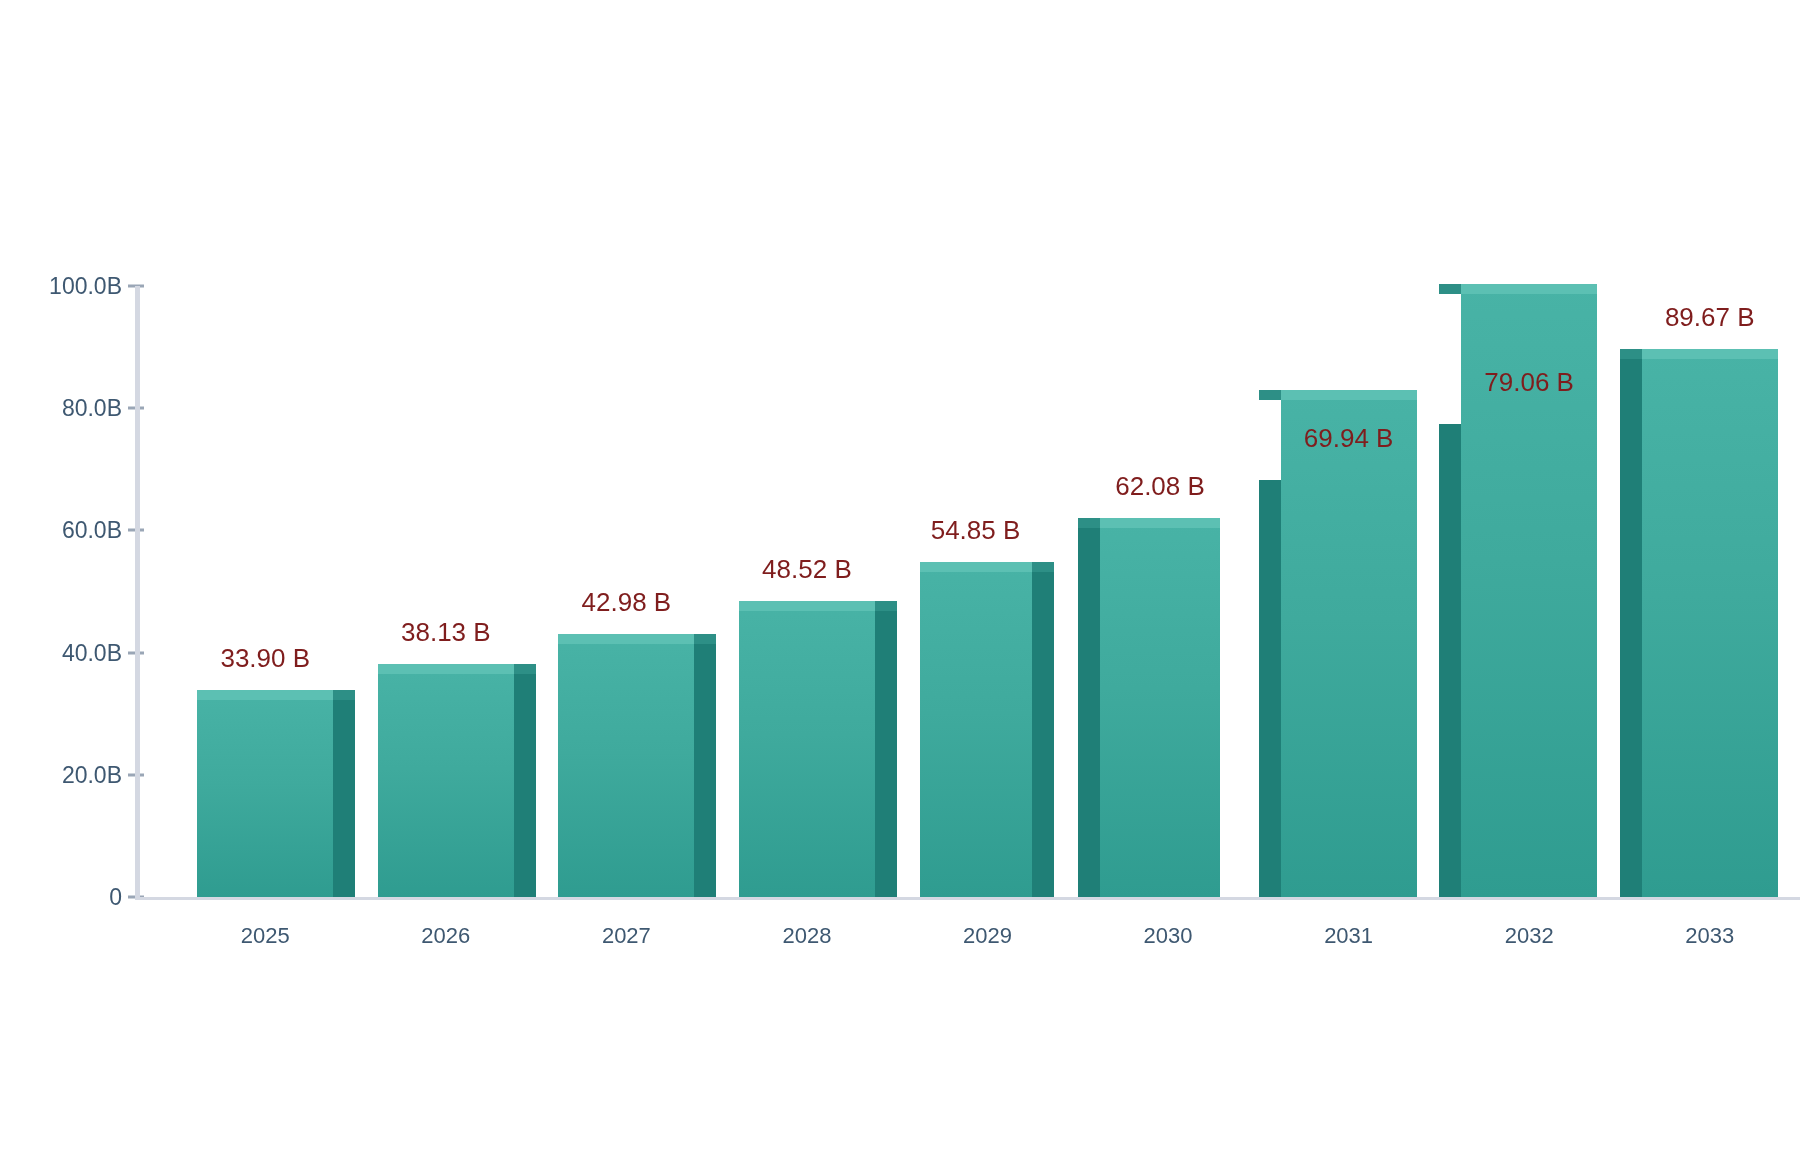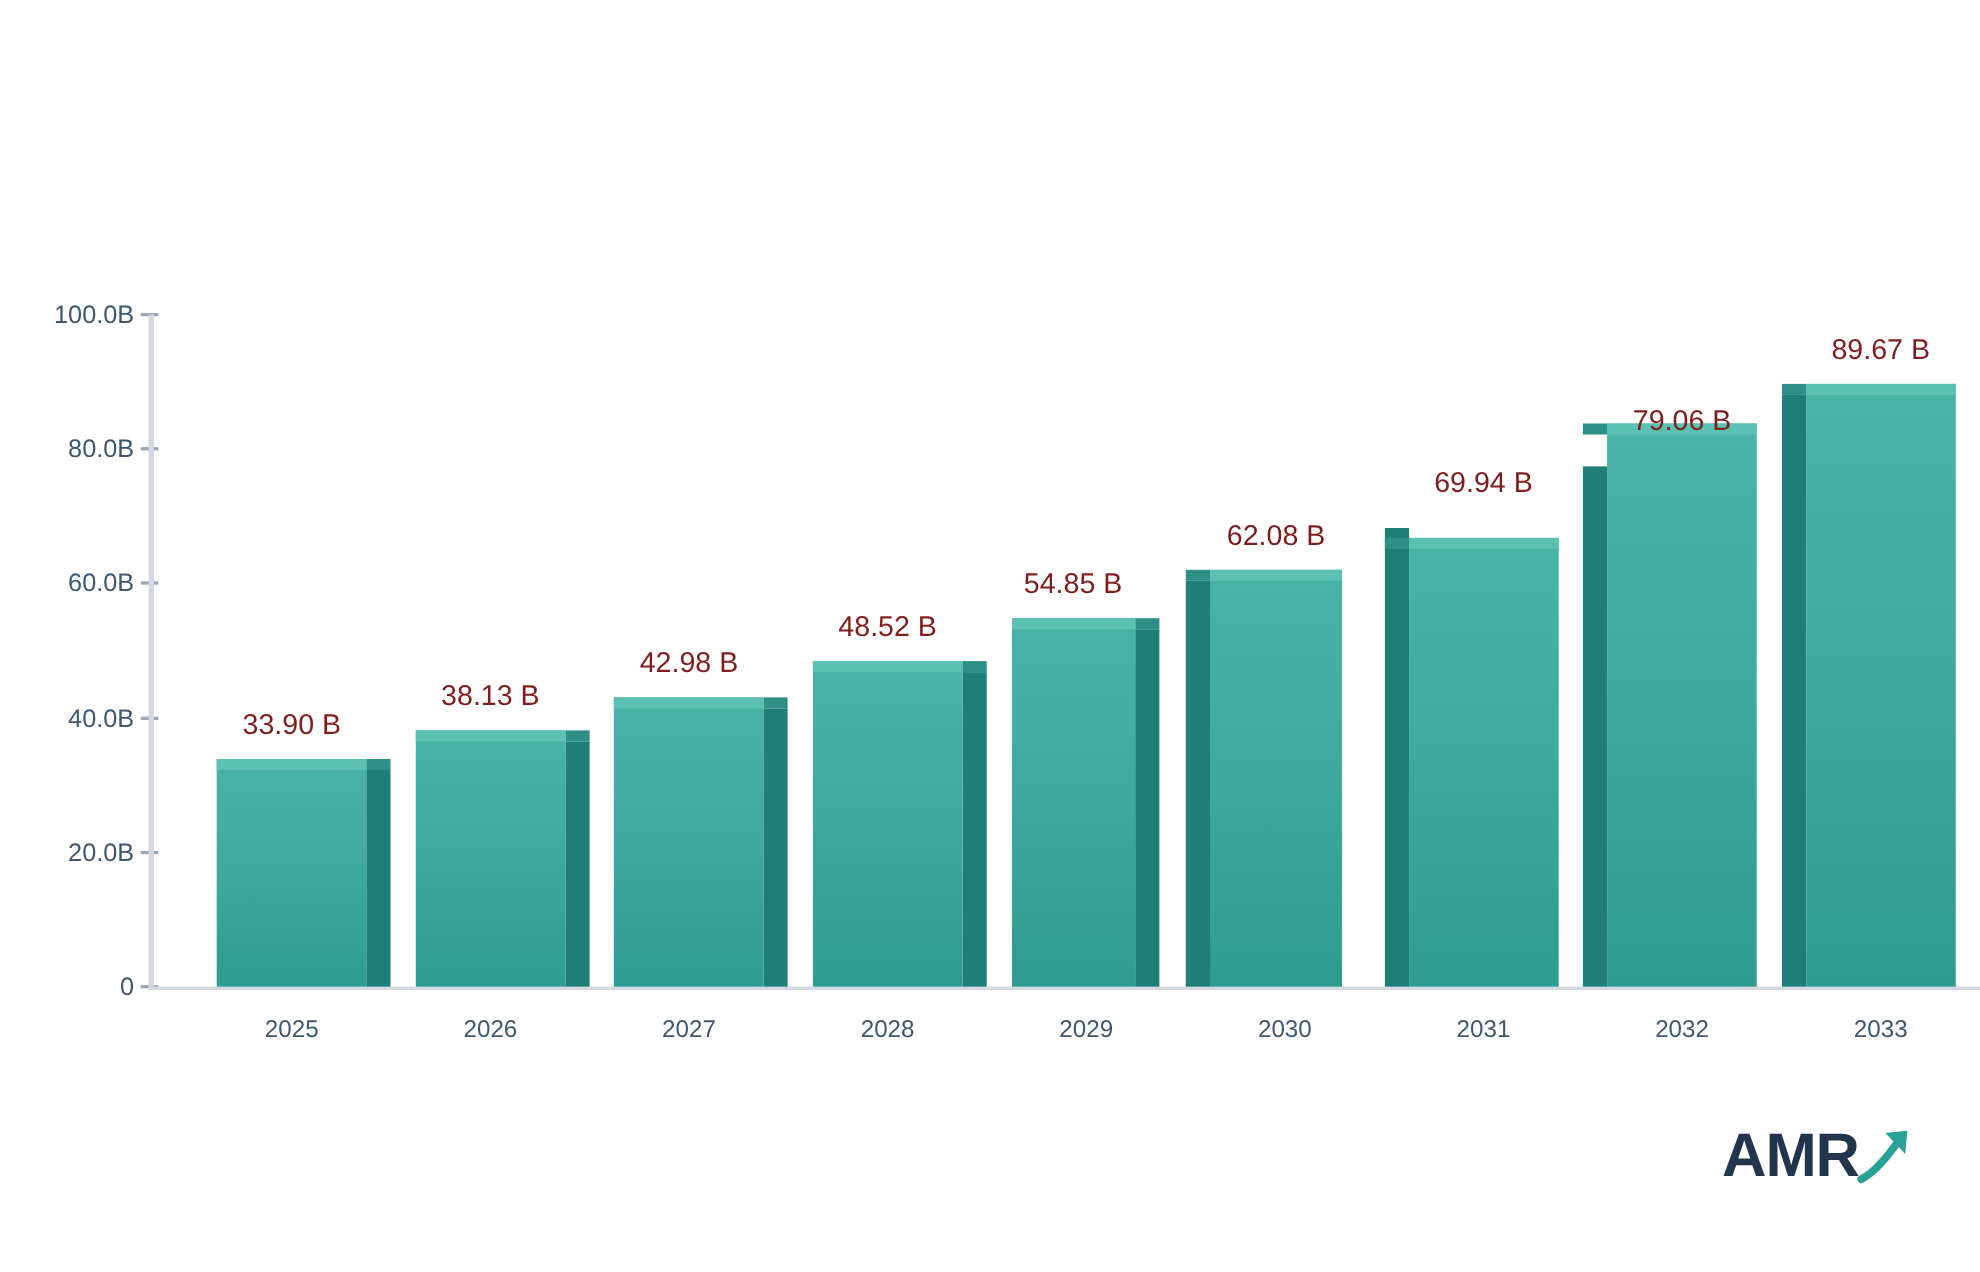--- a/index.html
+++ b/index.html
@@ -195,31 +195,31 @@
         <div class="bar-group" style="left: 965.056px; width: 120px; height: 379.309px;">
           <div class="bar-3d">
             <div class="bar-side left" style="height: 369.309px;"></div>
             <div class="bar-cap" style="width: 22px; top: 0px; left: -22px;"></div>
             <div class="bar-front">
               <div class="bar-top"></div>
             </div>
           </div>
           <div class="bar-label" style="bottom: 395.309px;">62.08 B</div>
         </div>
-        <div class="bar-group" style="left: 1145.61px; width: 136px; height: 408px;">
+        <div class="bar-group" style="left: 1145.61px; width: 136px; height: 507px;">
           <div class="bar-3d">
             <div class="bar-side left" style="height: 417.333px;"></div>
             <div class="bar-cap" style="width: 22px; top: 0px; left: -22px;"></div>
             <div class="bar-front">
               <div class="bar-top"></div>
             </div>
           </div>
           <div class="bar-label" style="bottom: 443.333px;">69.94 B</div>
         </div>
-        <div class="bar-group" style="left: 1326.17px; width: 136px; height: 512px;">
+        <div class="bar-group" style="left: 1326.17px; width: 136px; height: 613px;">
           <div class="bar-3d">
             <div class="bar-side left" style="height: 473.057px;"></div>
             <div class="bar-cap" style="width: 22px; top: 0px; left: -22px;"></div>
             <div class="bar-front">
               <div class="bar-top"></div>
             </div>
           </div>
           <div class="bar-label" style="bottom: 499.057px;">79.06 B</div>
         </div>
         <div class="bar-group" style="left: 1506.72px; width: 136px; height: 547.884px;">
@@ -240,23 +240,14 @@
       <div class="xtick" style="left: 445.833px; top: 923px;">2026</div>
       <div class="xtick" style="left: 626.389px; top: 923px;">2027</div>
       <div class="xtick" style="left: 806.944px; top: 923px;">2028</div>
       <div class="xtick" style="left: 987.5px; top: 923px;">2029</div>
       <div class="xtick" style="left: 1168.06px; top: 923px;">2030</div>
       <div class="xtick" style="left: 1348.61px; top: 923px;">2031</div>
       <div class="xtick" style="left: 1529.17px; top: 923px;">2032</div>
       <div class="xtick" style="left: 1709.72px; top: 923px;">2033</div>
     </div>
 
-  <div class="amr-logo">
-    <span class="amr-text">AMR</span>
-    <span class="amr-arrow">
-      <svg width="58" height="56" viewBox="0 0 58 56">
-        <path d="M8 50 C 20 44, 32 30, 44 12" stroke="#2aa198" stroke-width="7" fill="none" stroke-linecap="round"></path>
-        <path d="M30 8 L50 6 L48 27 Z" fill="#2aa198"></path>
-      </svg>
-    </span>
-  </div>
 
 </div>
 
 </body></html>

